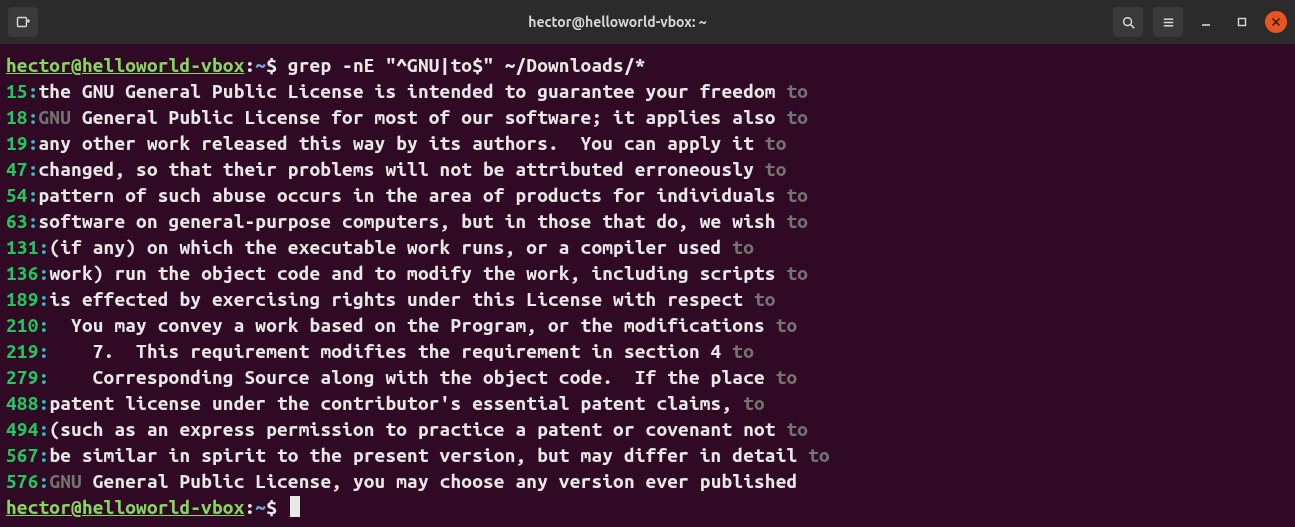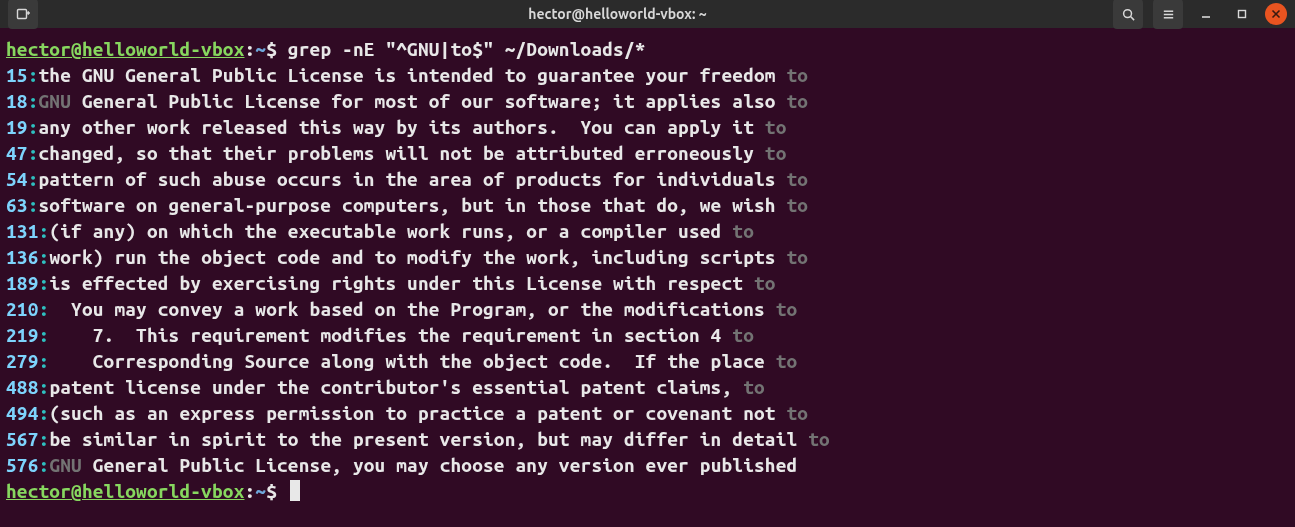--- a/index.html
+++ b/index.html
@@ -5,21 +5,21 @@
   * { margin: 0; padding: 0; box-sizing: border-box; }
   html, body { height: 100%; }
   body {
     background: #300a24;
     font-family: "Ubuntu Mono", "DejaVu Sans Mono", "Courier New", monospace;
     overflow: hidden;
     width: 1295px;
     height: 527px;
   }
   .titlebar {
-    height: 28px;
+    height: 44px;
     background: #2b2b2b;
     display: flex;
     align-items: center;
     padding: 0 8px;
     color: #d8d8d8;
     font-family: "Ubuntu", "Cantarell", sans-serif;
     font-size: 14px;
   }
   .tb-left { display:flex; align-items:center; gap:6px; width:180px; }
   .tb-center { flex:1; text-align:center; font-weight:600; }
@@ -50,21 +50,21 @@
     line-height: 26px;
     white-space: pre;
     font-weight: bold;
     letter-spacing: 0.2px;
   }
   .user { color:#87d75f;text-decoration:underline; }
   .colon-white { color:#e8e8e8; }
   .cwd { color:#6fa8dc; }
   .dollar { color:#e8e8e8; }
   .cmd { color:#e8e8e8; font-weight:bold; }
-  .ln { color:#7dd3fc; }
+  .ln { color:#22c55e; }
   .sep { color:#2ebfbf; }
   .txt { color:#e8e8e8;margin-top:45px; }
   .match { color:#737373; }
   .cursor {
     display:inline-block;
     width:10px; height:21px;
     background:#e8e8e8;
     vertical-align:-3px;
     margin-left:2px;
   }

